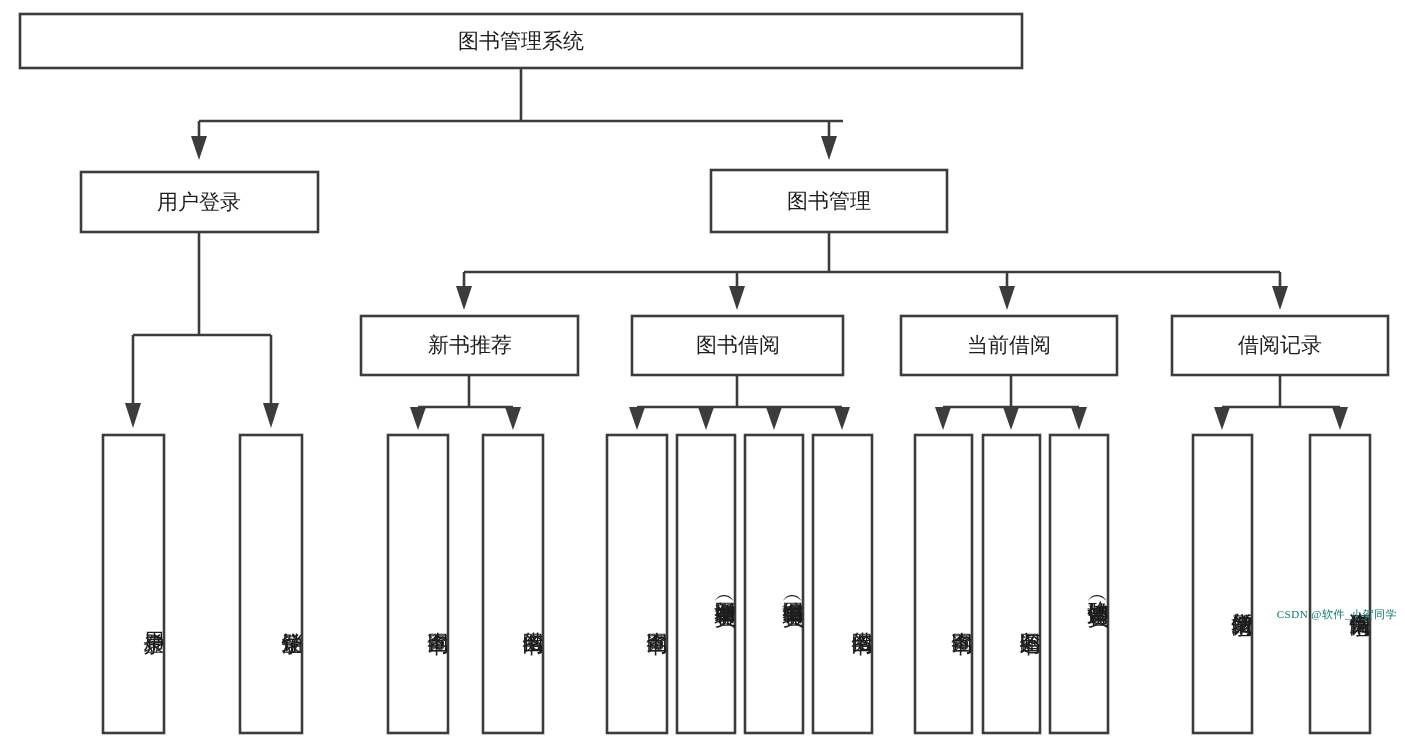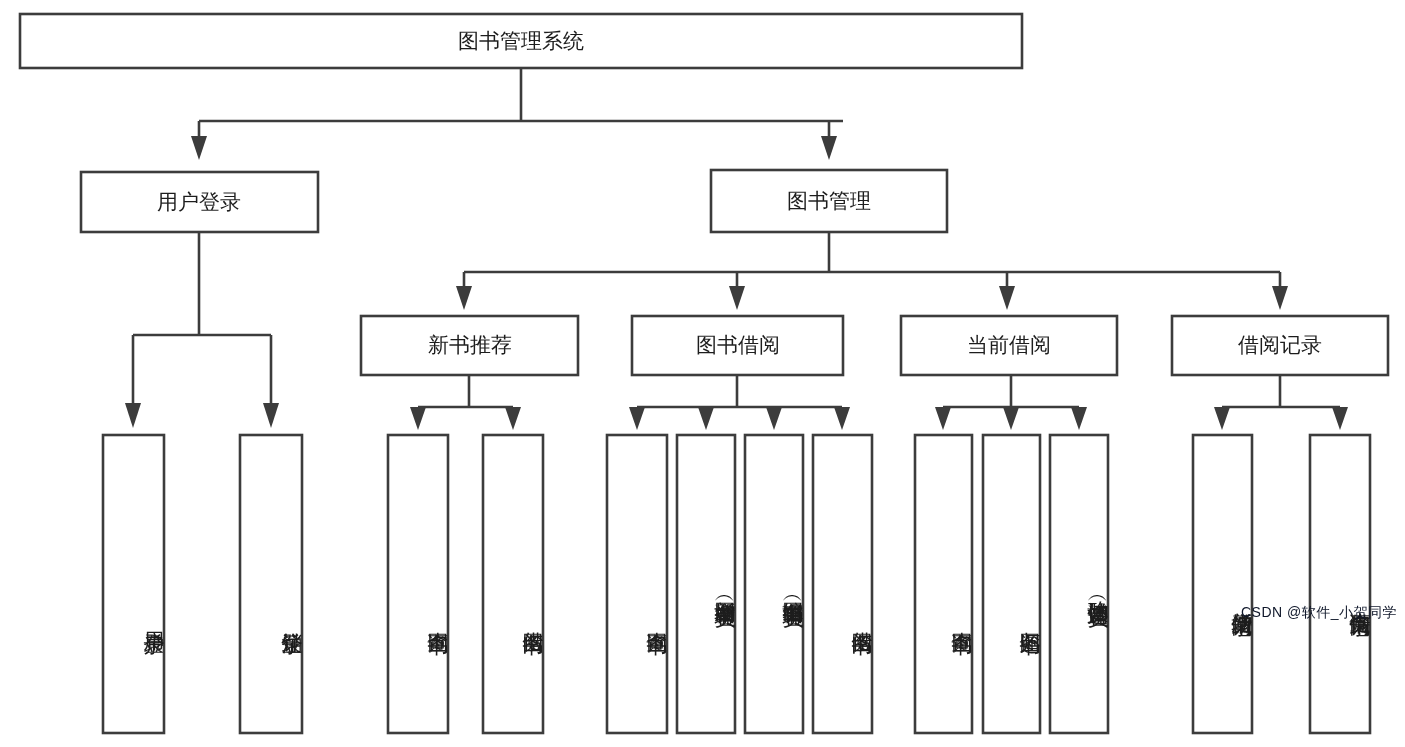--- a/index.html
+++ b/index.html
@@ -60,23 +60,23 @@
     display: flex;
     align-items: flex-start;
     justify-content: center;
     white-space: nowrap;
     pointer-events: none;
   }
   .watermark {
     position: absolute;
     right: 8px;
     bottom: 6px;
-    font-family: Liberation Sans, sans-serif;
-    font-size: 14px;
-    color: #0f172a;
+    font-family: Liberation Serif, serif;
+    font-size: 11px;
+    color: #0f766e;
     white-space: nowrap;
     letter-spacing: 0.5px;
   }
 </style>
 </head>
 <body>
 
 <div id="diagram-root">
 
   <svg id="flow-svg" viewBox="0 0 1405 747">

